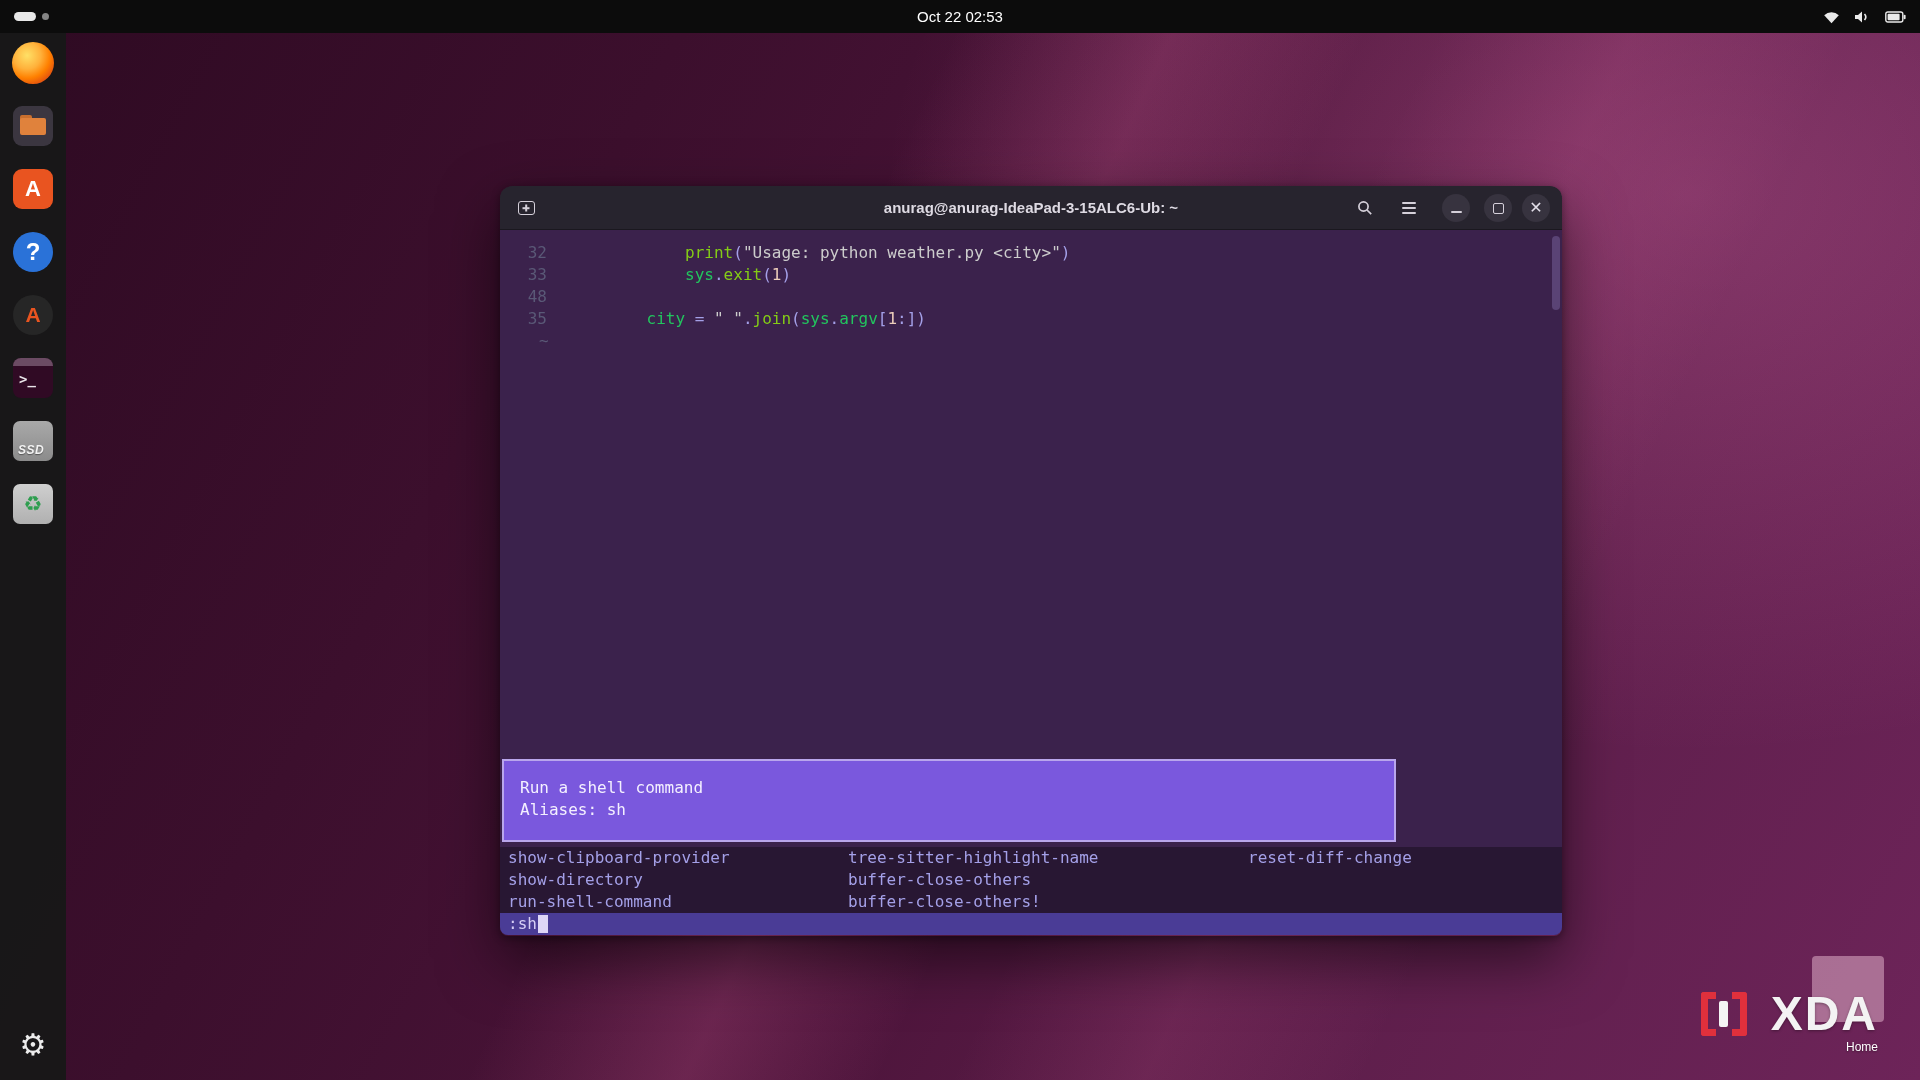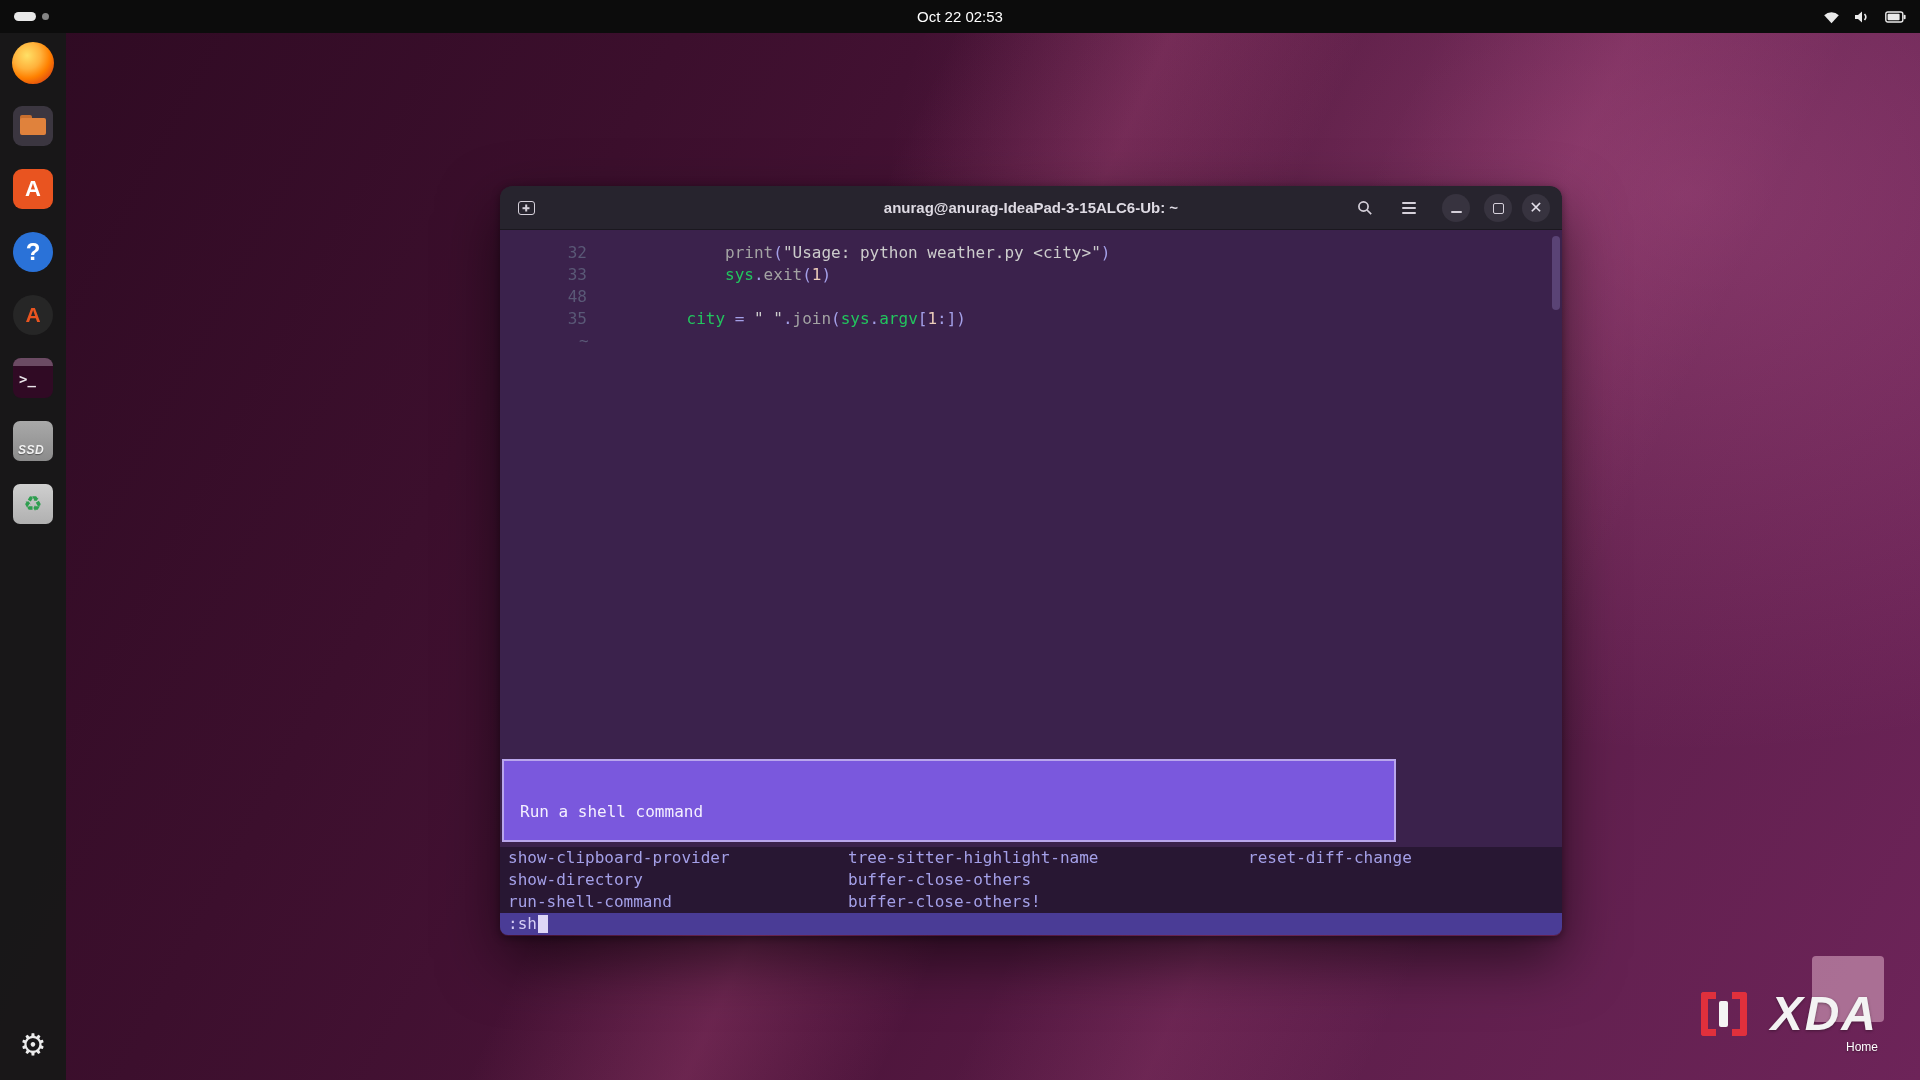--- a/index.html
+++ b/index.html
@@ -90,63 +90,63 @@
   .hamburger { display:flex; flex-direction:column; gap:3px; }
   .hamburger i { display:block; width:14px; height:1.8px; background:#d5d0da; border-radius:1px; }
 
   .term-body {
     position:relative; height:705px; background:#3b224c;
     border-radius:0 0 8px 8px; overflow:hidden;
     font-family:"DejaVu Sans Mono", monospace; font-size:16px;
   }
 
   
-  .code-area { position:absolute; left:0; top:12px; right:14px;margin-left:40px; }
+  .code-area { position:absolute; left:0; top:12px; right:14px; }
   .code-line { display:flex; height:22px; line-height:22px; white-space:pre; }
   .gutter { width:72px; padding-right:25px; text-align:right; color:#5a5977; flex:0 0 auto; }
   .code { padding-left:36px; color:#a4a0e8; }
-  .tok-fn  { color:#a3a3a3; }
+  .tok-fn  { color:#84cc16; }
   .tok-str { color:#cccccc; }
   .tok-var { color:#22c55e; }
   .tok-pun { color:#a4a0e8; }
   .tok-num { color:#eccdba; }
   .tilde-row { height:22px; line-height:22px; color:#5a5977; padding-left:39px; }
 
   
   .scrollbar { position:absolute; right:2px; top:4px; width:9px; height:612px; }
   .scroll-thumb { position:absolute; right:0; top:2px; width:8px; height:74px; border-radius:4px; background:#5a4375; }
 
   
   .doc-popup {
     position:absolute; left:2px; top:529px; width:894px; height:83px;
     background:#7a58dd; border:2px solid #b9a6ec;
     color:#f4f0ff; padding:16px 0 0 16px; line-height:22px;
   }
-  .doc-popup .dline { height:22px; white-space:pre;margin-top:24px; }
+  .doc-popup .dline { height:22px; white-space:pre; }
 
   
   .menu { position:absolute; left:0; top:617px; width:1062px; height:66px; background:#281733; }
   .menu-col { position:absolute; top:0; }
   .menu-col.c0 { left:8px; }
   .menu-col.c1 { left:348px; }
   .menu-col.c2 { left:700px;margin-left:48px; }
   .menu-item { height:22px; line-height:22px; color:#a4a0e8; white-space:pre; cursor:default; }
 
   
   .cmdline {
     position:absolute; left:0; top:683px; width:1062px; height:22px;
     background:#4a3c96; color:#d6cef5; line-height:22px; padding-left:8px;
     display:flex; align-items:center;
   }
   .cmd-cursor { display:inline-block; width:10px; height:18px; background:#ded6f6; margin-left:1px; }
 
   
   .watermark { position:absolute; right:42px; bottom:26px; z-index:20; }
   .wm-square { position:absolute; right:-6px; top:-34px; width:72px; height:66px; background:rgba(248,204,224,0.45); border-radius:4px; }
-  .wm-row { position:relative; display:flex; align-items:center; gap:24px;font-style:italic; }
+  .wm-row { position:relative; display:flex; align-items:center; gap:24px; }
   .wm-logo { position:relative; width:46px; height:48px; display:flex; align-items:center; justify-content:center; }
   .wm-bl { position:absolute; left:0; top:2px; width:15px; height:44px; border:7px solid #e0303c; border-right:none; border-radius:3px 0 0 3px; }
   .wm-br { position:absolute; right:0; top:2px; width:15px; height:44px; border:7px solid #e0303c; border-left:none; border-radius:0 3px 3px 0; }
   .wm-bar { position:relative; width:9px; height:26px; background:#f4f4f4; border-radius:2px; }
   .wm-text { color:#f3f3f3; font-size:48px; font-weight:800; letter-spacing:2px; line-height:1; text-shadow:0 1px 3px rgba(0,0,0,.35); }
   .wm-caption { text-align:right; color:#ffffff; font-size:12px; margin-top:2px; text-shadow:0 1px 2px rgba(0,0,0,.4); }
 </style>
 </head>
 <body>
 

